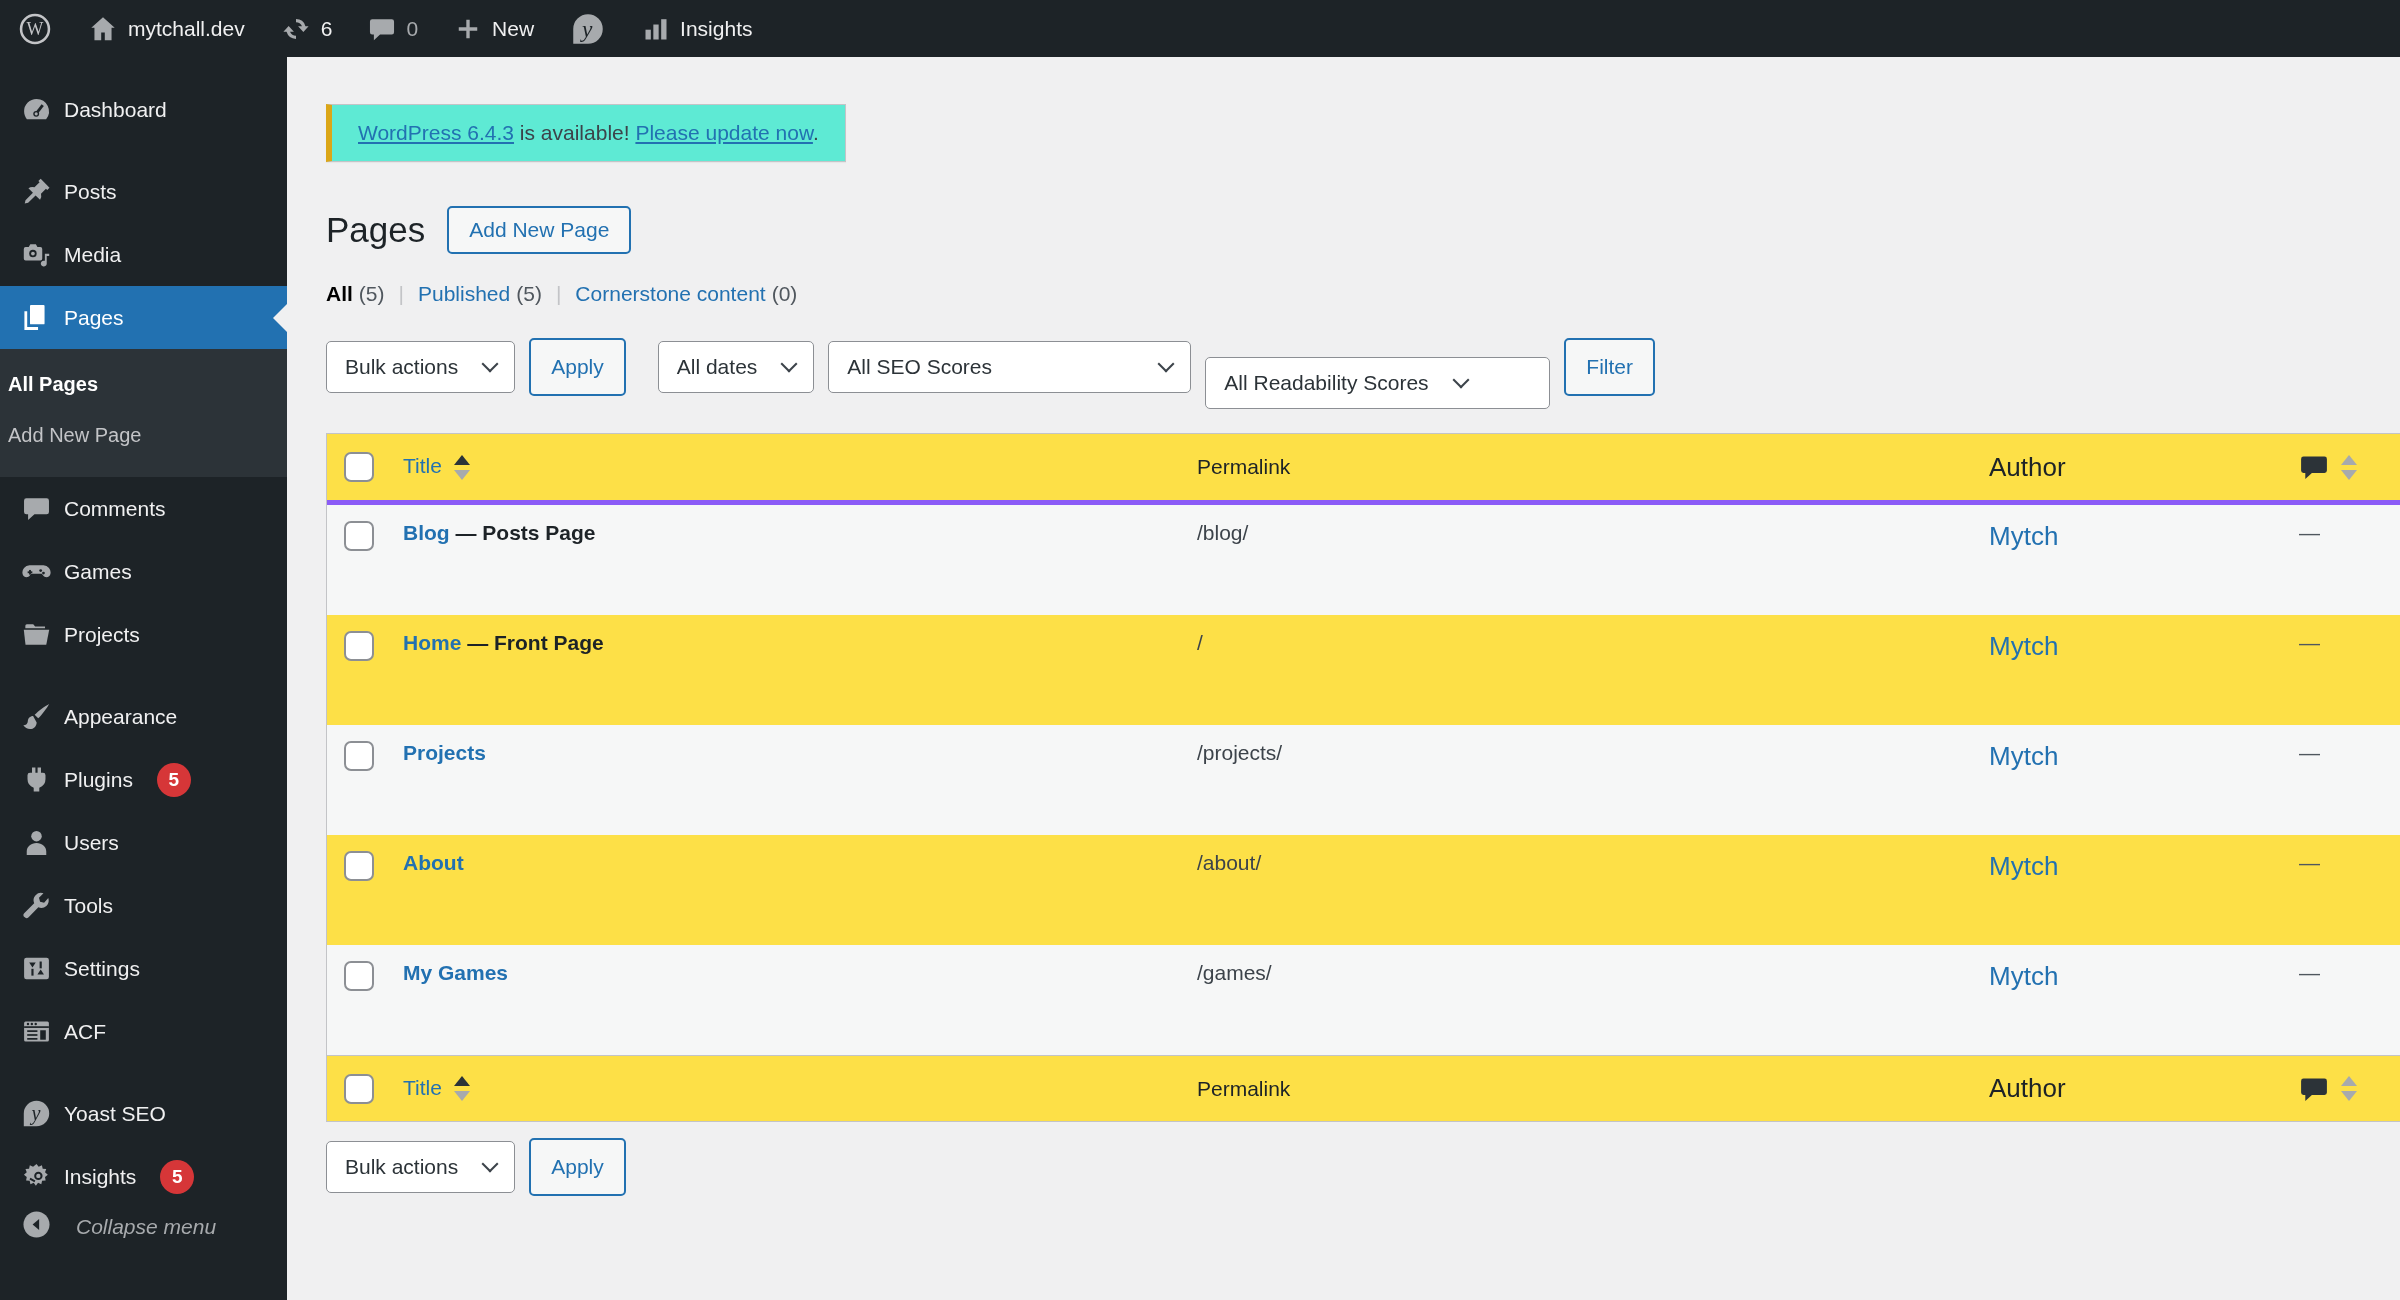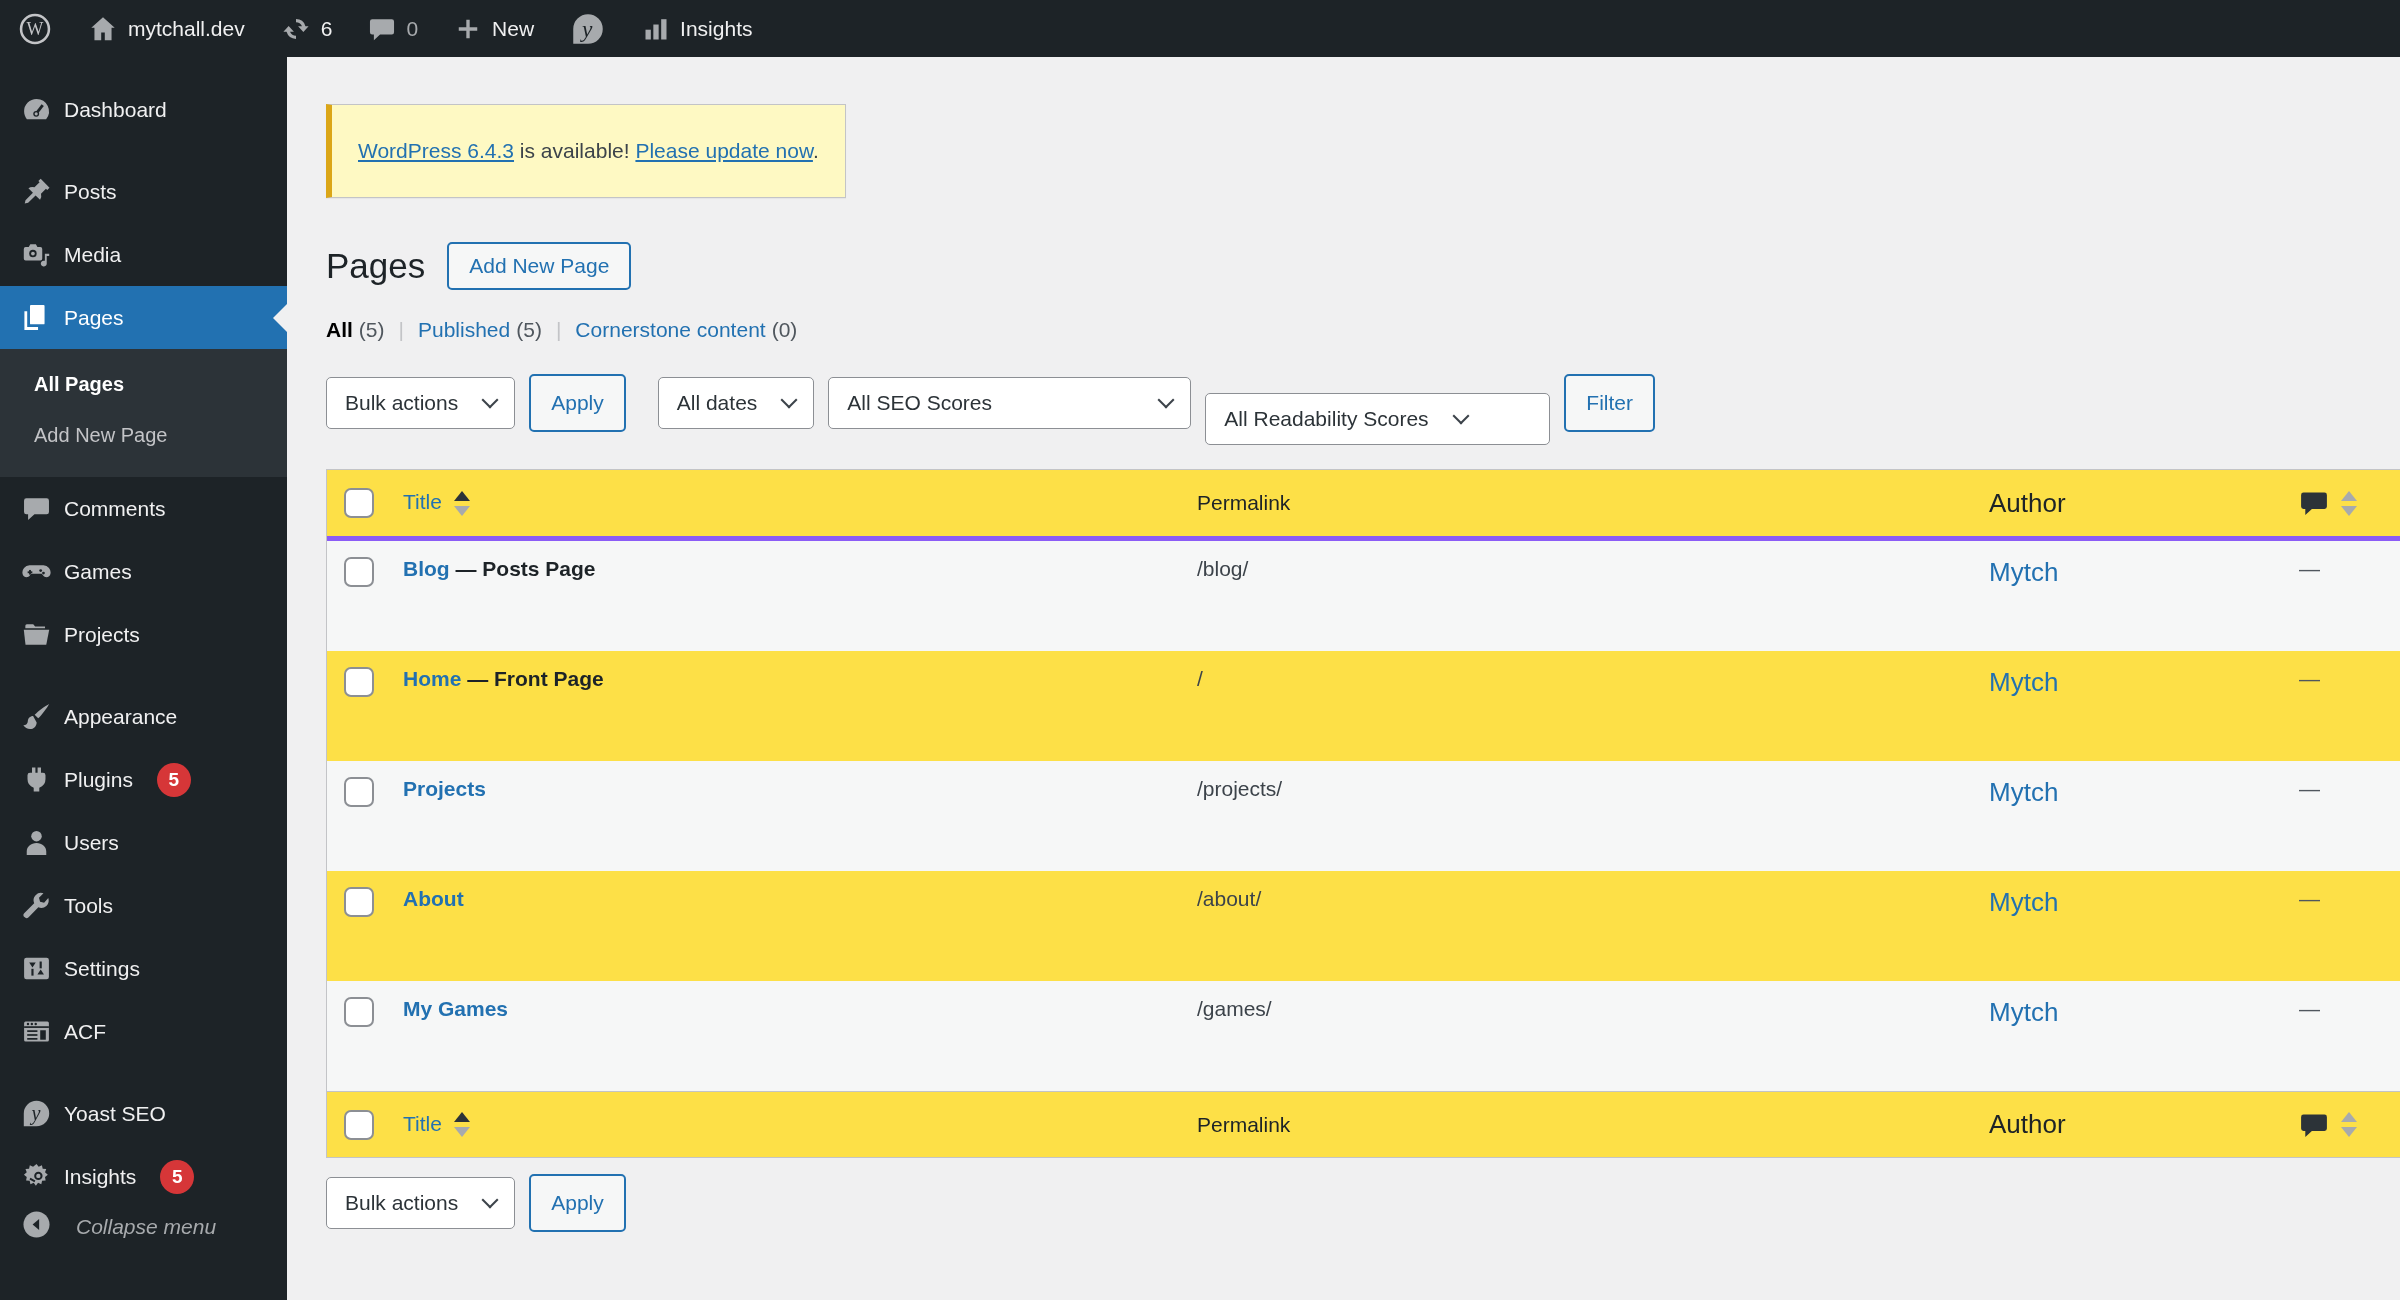--- a/index.html
+++ b/index.html
@@ -18,32 +18,32 @@
   .sidebar { position:absolute; top:57px; left:0; width:287px; height:1243px; background:#1d2327; padding-top:21px; z-index:20; }
   .mi { position:relative; height:63px; display:flex; align-items:center; padding-left:21px; gap:12px;
     color:#f0f0f1; font-size:21px; cursor:pointer; }
   .mi .ico { width:31px; height:31px; color:#a7aaad; flex:0 0 31px; display:flex; align-items:center; justify-content:center; }
   .mi.active { background:#2271b1; color:#fff; }
   .mi.active .ico { color:#fff; }
   .mi.active::after { content:""; position:absolute; right:0; top:50%; margin-top:-14px;
     border-top:14px solid transparent; border-bottom:14px solid transparent; border-right:14px solid #f0f0f1; }
   .sep { height:19px; }
   .submenu { background:#2c3338; padding:10px 0 16px 0; }
-  .smi { height:51px; display:flex; align-items:center; padding-left:34px; color:#c3c4c7; font-size:20px; cursor:pointer; }
+  .smi { height:51px; display:flex; align-items:center; padding-left:8px; color:#c3c4c7; font-size:20px; cursor:pointer; }
   .smi.current { color:#fff; font-weight:bold; }
   .badge { background:#d63638; color:#fff; border-radius:17px; min-width:34px; height:34px; padding:0 6px;
     font-size:19px; display:inline-flex; align-items:center; justify-content:center; margin-left:12px; font-weight:bold; }
   .collapse-item { position:absolute; left:0; bottom:42px; width:100%; height:63px; display:flex; align-items:center;
     padding-left:21px; gap:24px; color:#a7aaad; font-size:21px; cursor:pointer;font-style:italic; }
 
   
   .content { position:absolute; top:57px; left:287px; width:2113px; height:1243px; padding:47px 0 0 39px; }
 
-  .notice { background:#fef9c3; border:1px solid #c3c4c7; border-left:6px solid #dba617; width:fit-content;
-    padding:34px 26px; font-size:21px; color:#3c434a; box-shadow:0 1px 1px rgba(0,0,0,.04); }
+  .notice { background:#5eead4; border:1px solid #c3c4c7; border-left:6px solid #dba617; width:fit-content;
+    padding:16px 26px; font-size:21px; color:#3c434a; box-shadow:0 1px 1px rgba(0,0,0,.04); }
   .notice a { color:#2271b1; text-decoration:underline; cursor:pointer; }
 
   .heading-row { margin-top:44px; display:flex; align-items:center; gap:22px; }
   h1.page-title { font-size:35px; font-weight:400; color:#1d2327; }
   .btn { display:inline-flex; align-items:center; justify-content:center; background:#f6f7f7;
     border:2px solid #2271b1; border-radius:5px; color:#2271b1; font-size:21px; padding:0 20px; cursor:pointer; }
   .btn.addnew { height:48px; }
 
   .views { margin-top:28px; font-size:21px; display:flex; align-items:center; }
   .views a { color:#2271b1; text-decoration:none; cursor:pointer; }

